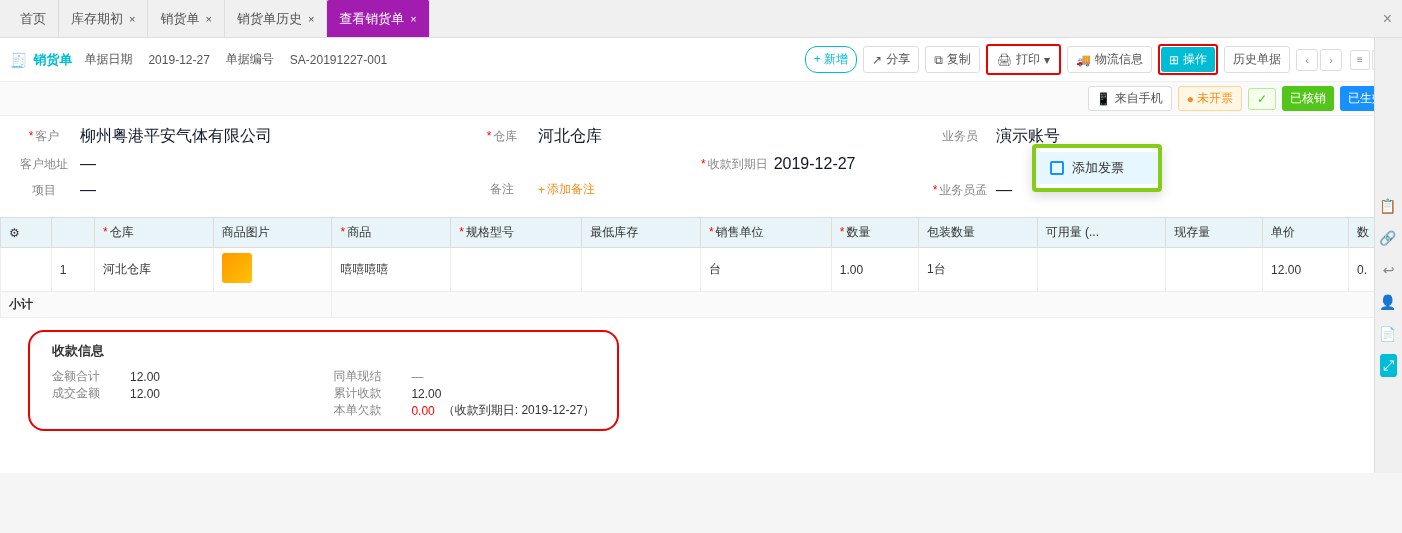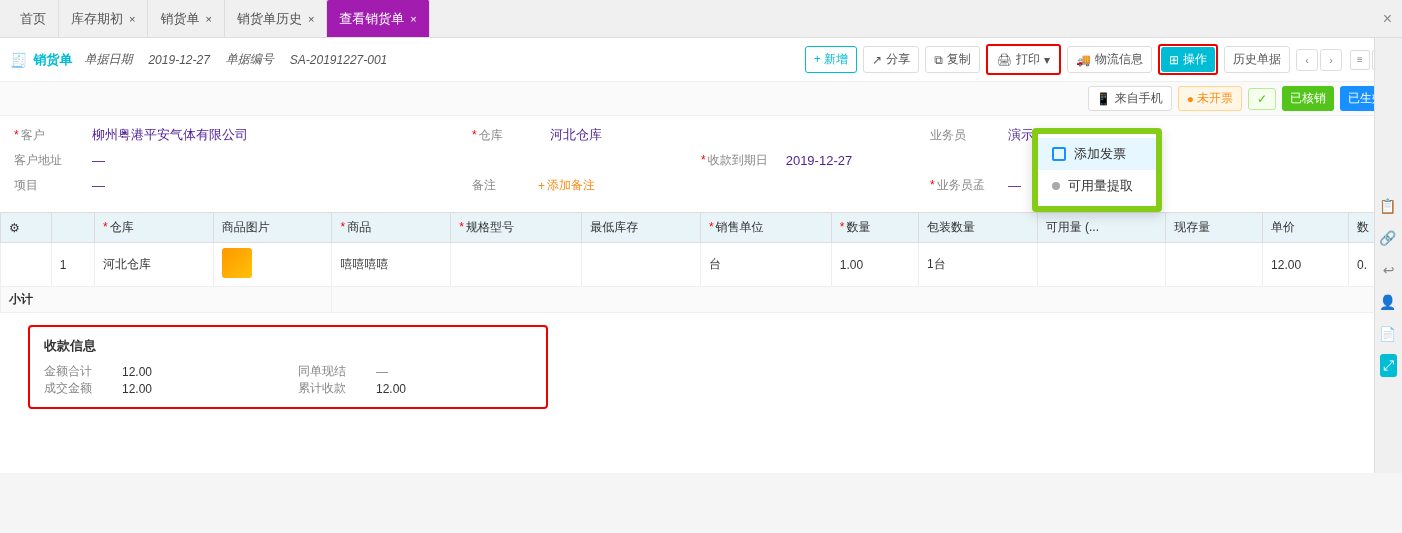--- a/index.html
+++ b/index.html
@@ -29,28 +29,28 @@
 
     
     .toolbar {
       display: flex; align-items: center; justify-content: space-between;
       padding: 6px 10px; border-bottom: 1px solid #eee; background: #fff;
     }
     .toolbar-left { display: flex; align-items: center; gap: 12px; }
     .toolbar-right { display: flex; align-items: center; gap: 6px; }
     .doc-title { display: flex; align-items: center; gap: 6px; color: #00bcd4; font-weight: bold; }
     .doc-meta { display: flex; align-items: center; gap: 16px; font-size: 12px; color: #555; }
-    .doc-meta span { display: flex; align-items: center; gap: 4px; font-style: italic; }
+    .doc-meta span { display: flex; align-items: center; gap: 4px; }
 
     .btn {
       display: flex; align-items: center; gap: 4px; padding: 4px 8px;
       border: 1px solid #ddd; border-radius: 3px; cursor: pointer; font-size: 12px;
       background: #fff; color: #555; white-space: nowrap;
     }
-    .btn-new { color: #00bcd4; border-color: #00bcd4; }
+    .btn-new { color: #00bcd4; border-color: #00bcd4; border-radius: 12px; }
     .btn-share { color: #555; }
     .btn-copy { color: #555; }
     .btn-print { color: #555; background: #fff; }
     .btn-logistics { color: #555; }
     .btn-operation { background: #00bcd4; color: #fff; border-color: #00bcd4; }
     .btn-history { color: #555; }
 
     .btn-status-green { background: #52c41a; color: #fff; border: none; border-radius: 3px; padding: 4px 8px; font-size: 12px; }
     .btn-status-blue { background: #1890ff; color: #fff; border: none; border-radius: 3px; padding: 4px 8px; font-size: 12px; }
     .nav-arrows { display: flex; gap: 2px; }
@@ -70,58 +70,58 @@
       display: flex; align-items: center; gap: 3px; padding: 3px 8px;
       border-radius: 3px; font-size: 12px; border: 1px solid;
     }
     .badge-orange { background: #fff7e6; border-color: #ffd591; color: #fa8c16; }
     .badge-check { background: #f6ffed; border-color: #b7eb8f; color: #52c41a; }
 
     
     .form-section { padding: 10px 14px; }
     .form-row { display: flex; align-items: flex-start; gap: 0; margin-bottom: 8px; }
     .form-field { display: flex; align-items: center; gap: 6px; flex: 1; }
-    .form-label { color: #888; font-size: 12px; white-space: nowrap; min-width: 60px; text-align: left; }
+    .form-label { color: #888; font-size: 12px; white-space: nowrap; min-width: 60px; text-align: center; }
     .form-label.required::before { content: '*'; color: red; margin-right: 2px; }
-    .form-value { color: #4c1d95; font-size: 13px; margin-left: 12px; }
+    .form-value { color: #0f172a; font-size: 16px; }
     .form-add-btn { color: #fa8c16; cursor: pointer; font-size: 12px; display: flex; align-items: center; gap: 2px; }
 
     
     .table-wrapper { margin: 0; overflow-x: auto; }
     table { width: 100%; border-collapse: collapse; font-size: 12px; }
     thead tr { background: #e8f4f8; }
     thead th {
       padding: 6px 8px; border: 1px solid #ddd; text-align: left; font-weight: normal;
       white-space: nowrap; color: #333;
     }
     thead th.required::before { content: '*'; color: red; margin-right: 2px; }
     tbody tr { background: #fff; }
     tbody tr:nth-child(even) { background: #fafafa; }
     tbody td { padding: 5px 8px; border: 1px solid #eee; }
     tfoot tr td { padding: 4px 8px; background: #fafafa; border: 1px solid #eee; font-weight: bold; }
 
     .product-img { width: 30px; height: 30px; background: linear-gradient(135deg, #ff9800, #ffc107); border-radius: 3px; display: inline-block; }
 
     
     .payment-section {
-      border: 2px solid #e00; border-radius: 4px; margin: 8px 14px;
-      padding: 10px 14px; background: #fff; display: inline-block; min-width: 520px;
+      border: 2px solid #e00; border-radius: 16px; margin: 8px 14px;
+      padding: 10px 22px; background: #fff; display: inline-block; min-width: 520px;
     }
     .payment-title { font-weight: bold; font-size: 13px; margin-bottom: 8px; }
     .payment-grid { display: grid; grid-template-columns: 1fr 1fr; gap: 4px 20px; font-size: 12px; }
     .payment-row { display: flex; align-items: center; gap: 8px; }
     .payment-label { color: #888; min-width: 70px; text-align: left; }
     .payment-value { color: #333; }
     .payment-value.red { color: red; }
     .payment-value.gray { color: #888; }
 
     
     .dropdown-menu {
-      position: absolute; top: 90px; right: 240px;
-      background: #fff; border: 6px solid #84cc16; border-radius: 4px;
+      position: absolute; top: 106px; right: 240px;
+      background: #fff; border: 4px solid #84cc16; border-radius: 4px;
       box-shadow: 0 4px 12px rgba(0,0,0,0.15); z-index: 100;
       min-width: 130px; padding: 4px 0;
     }
     .dropdown-item {
       display: flex; align-items: center; gap: 8px; padding: 7px 14px;
       cursor: pointer; font-size: 13px; color: #333;
     }
     .dropdown-item.active { background: #e6f7ff; }
     .dot { width: 8px; height: 8px; border-radius: 50%; display: inline-block; }
     .dot-cyan { background: #00bcd4; }
@@ -353,33 +353,34 @@
           </div>
           <div>
             <div class="payment-row">
               <span class="payment-label">同单现结</span>
               <span class="payment-value gray">—</span>
             </div>
             <div class="payment-row">
               <span class="payment-label">累计收款</span>
               <span class="payment-value">12.00</span>
             </div>
+            <div class="payment-row">
+              <span class="payment-label">本单欠款</span>
+              <span class="payment-value red">0.00</span>
+              <span class="payment-value">（收款到期日: 2019-12-27）</span>
+            </div>
           </div>
         </div>
       </div>
     </div>
 
     <div class="dropdown-menu">
       <div class="dropdown-item active">
         <span style="display:inline-block;width:14px;height:14px;border:2px solid #1890ff;border-radius:2px;"></span>
         <span>添加发票</span>
-      </div>
-      <div class="dropdown-item">
-        <span class="dot" style="background:#aaa;"></span>
-        <span>可用量提取</span>
       </div>
     </div>
 
     <div class="right-sidebar">
       <span class="sidebar-icon">📋</span>
       <span class="sidebar-icon">🔗</span>
       <span class="sidebar-icon">↩</span>
       <span class="sidebar-icon">👤</span>
       <span class="sidebar-icon">📄</span>
       <span class="sidebar-icon" style="background:#00bcd4;color:#fff;border-radius:3px;padding:3px;">⤢</span>

